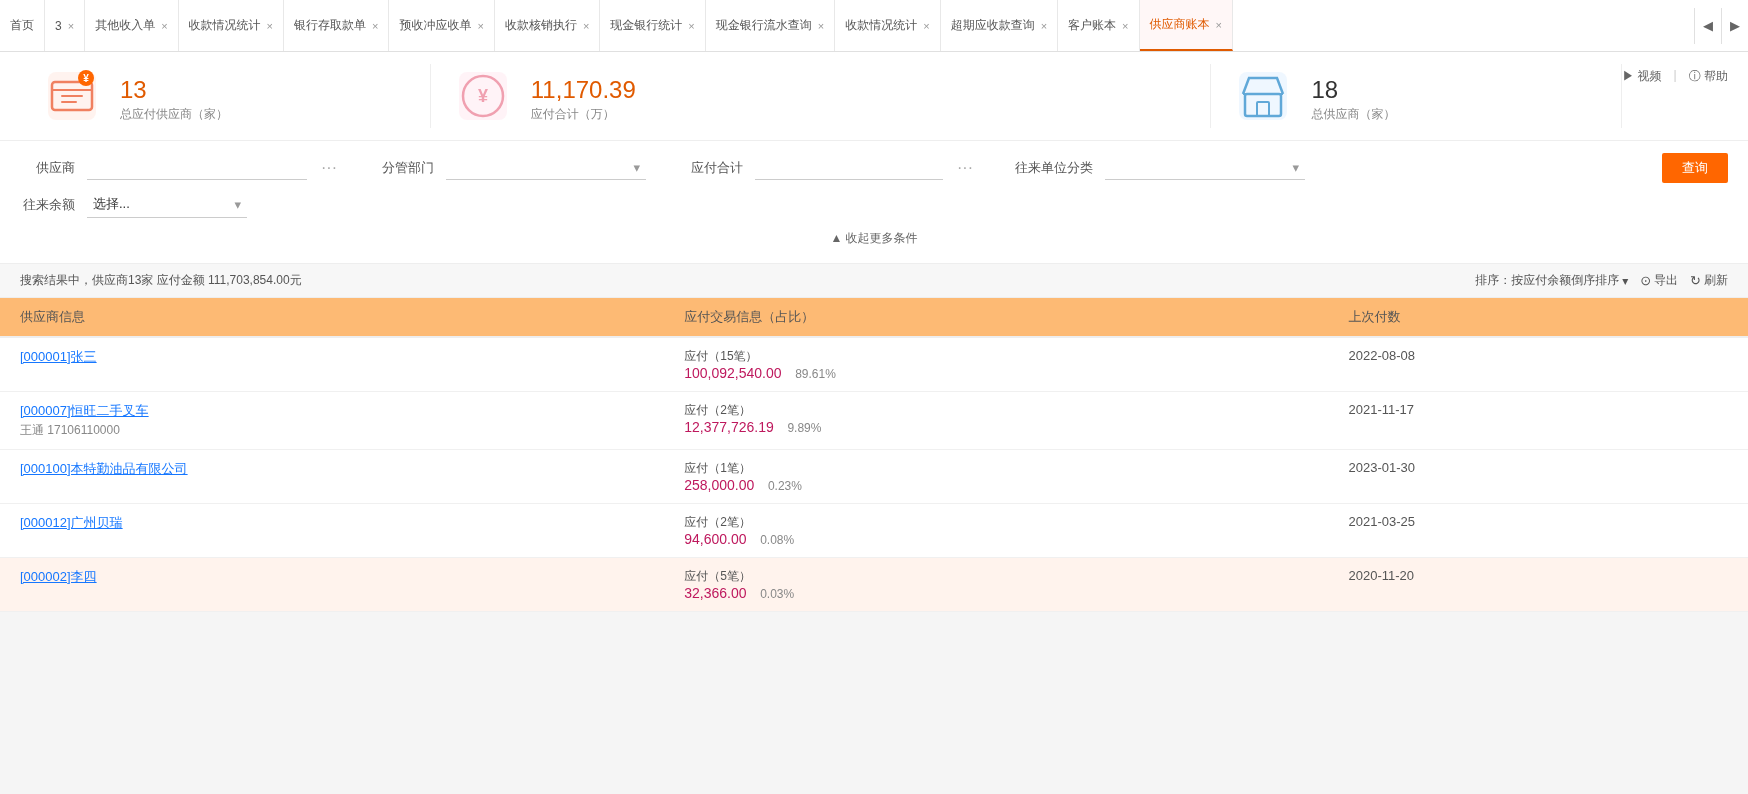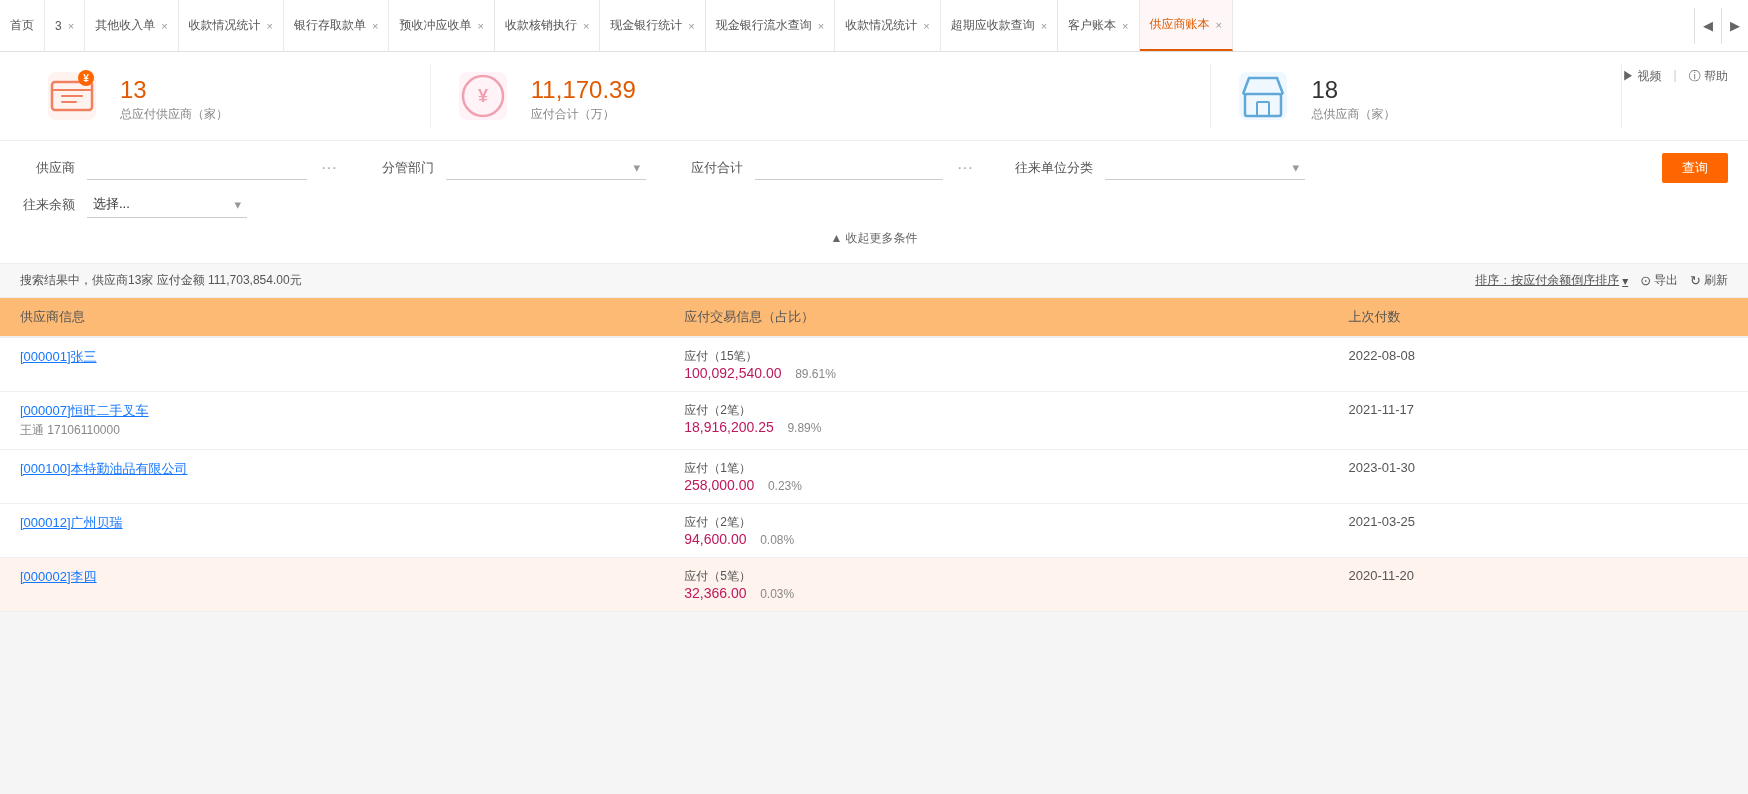--- a/index.html
+++ b/index.html
@@ -33,21 +33,21 @@
     .filter-input { border: none; border-bottom: 1px solid #ccc; padding: 4px 6px; font-size: 13px; color: #333; min-width: 180px; outline: none; background: transparent; cursor: text; }
     .filter-select { display: flex; align-items: center; border: none; border-bottom: 1px solid #ccc; padding: 4px 6px; font-size: 13px; color: #333; min-width: 200px; cursor: pointer; }
     .filter-select .chevron { margin-left: auto; color: #999; }
     .filter-dots { color: #aaa; font-size: 16px; margin-left: 2px; cursor: pointer; }
     .filter-btn { background: #ff6600; color: #fff; border: none; padding: 6px 20px; font-size: 13px; cursor: pointer; border-radius: 2px; }
     .collapse-bar { text-align: center; padding: 4px; color: #666; font-size: 12px; cursor: pointer; }
 
     
     .result-bar { display: flex; align-items: center; padding: 8px 20px; background: #f7f7f7; border-bottom: 1px solid #eee; font-size: 12px; color: #555; }
     .result-bar .sort-area { margin-left: auto; display: flex; align-items: center; gap: 12px; }
-    .sort-select { font-size: 12px; color: #555; cursor: pointer; display: flex; align-items: center; gap: 3px; text-decoration: underline; }
+    .sort-select { font-size: 12px; color: #555; cursor: pointer; display: flex; align-items: center; gap: 3px; }
     .action-btn { font-size: 12px; color: #555; cursor: pointer; display: flex; align-items: center; gap: 3px; }
 
     
     .table-container { background: #fff; margin: 0; overflow-x: auto; }
     table { width: 100%; border-collapse: collapse; }
     thead tr { border-bottom: 2px solid #eee; background: #fdba74; }
     thead th { padding: 10px 20px; text-align: left; font-size: 13px; color: #555; font-weight: 500; }
     tbody tr { border-bottom: 1px solid #f0f0f0; }
     tbody tr.highlighted { background: #fff3ed; }
     td { padding: 10px 20px; vertical-align: top; }
@@ -273,21 +273,21 @@
     </td>
   </tr>
         <tr>
     <td class="col-supplier">
       <a class="supplier-link">[000007]恒旺二手叉车</a>
       <div class="supplier-sub">王通  17106110000</div>
     </td>
     <td class="col-trans">
       <div class="trans-label">应付（2笔）</div>
       <div>
-        <a class="trans-amount">18,916,200.25</a>
+        <a class="trans-amount">12,377,726.19</a>
         <span class="trans-pct">9.89%</span>
       </div>
     </td>
     <td class="col-last">
       <span class="last-pay">2021-11-17</span>
     </td>
   </tr>
         <tr>
     <td class="col-supplier">
       <a class="supplier-link">[000100]本特勤油品有限公司</a>

